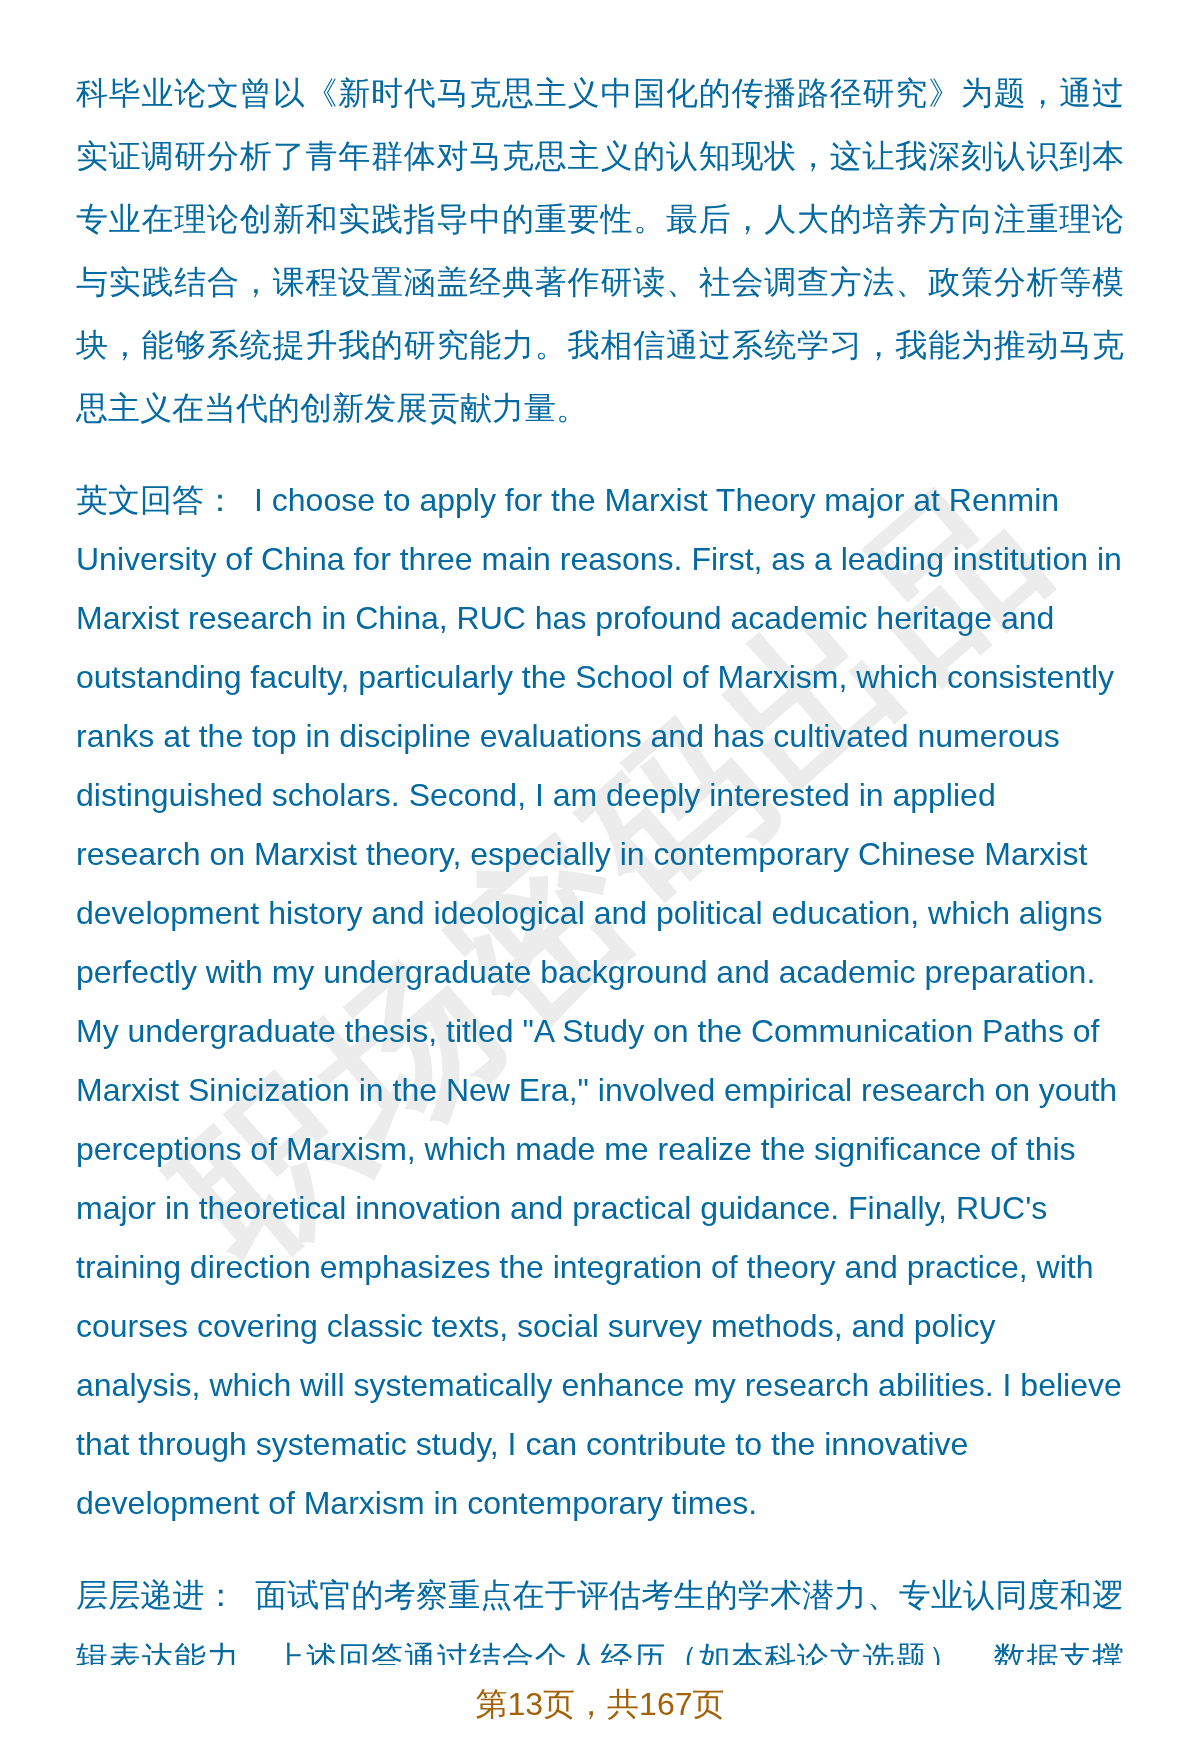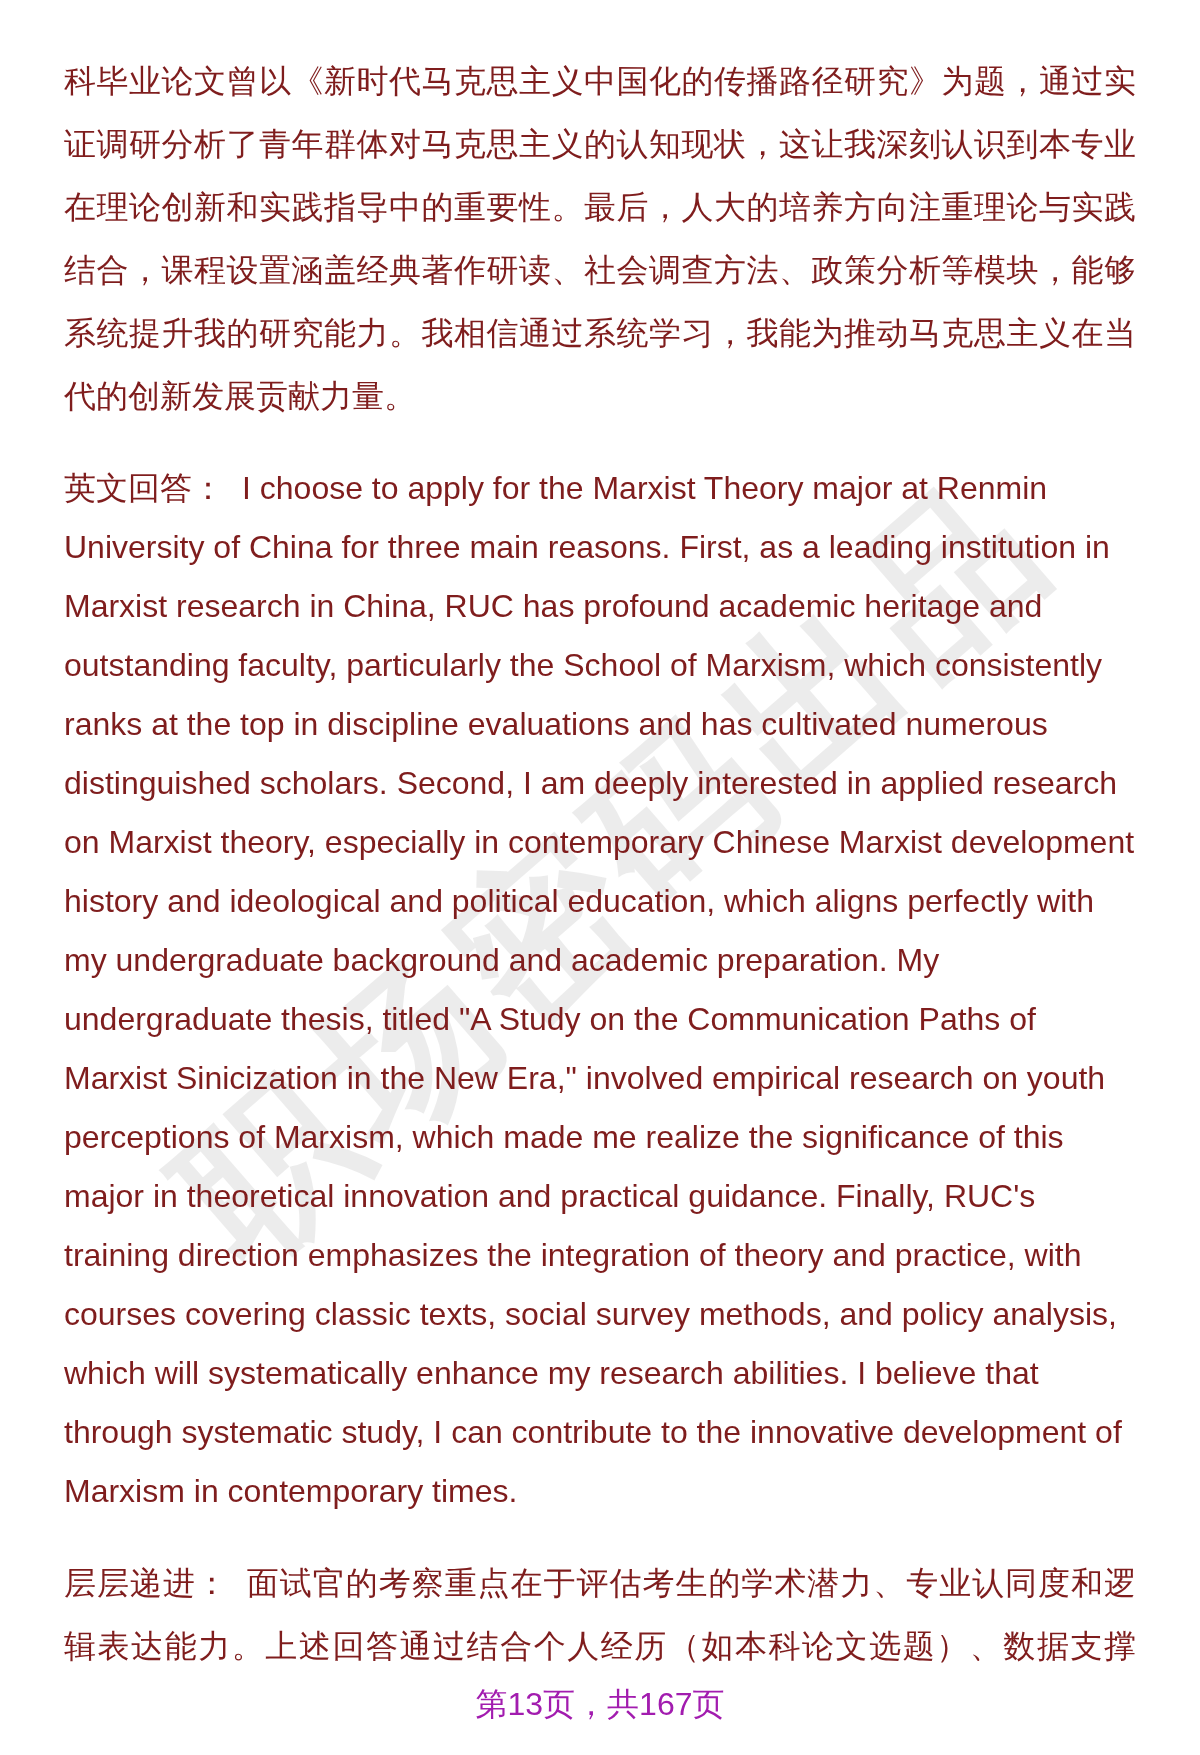--- a/index.html
+++ b/index.html
@@ -34,22 +34,22 @@
   }
   .content {
     position: absolute;
     left: 64px;
     right: 64px;
     top: 0;
     padding-top: 50px;
     z-index: 1;
   }
   .para {
-    margin: 0;
-    color: #7f1d1d;
+    margin: 12px;
+    color: #0369a1;
     word-wrap: break-word;
   }
   .para + .para {
     margin-top: 31px;
   }
   .zh {
     font-size: 32px;
     line-height: 63px;
     text-align: justify;
   }
@@ -66,21 +66,21 @@
     left: 0;
     right: 0;
     bottom: 0;
     height: 90px;
     padding-top: 18px;
     box-sizing: border-box;
     background: #ffffff;
     z-index: 2;
     text-align: center;
     font-size: 32px;
-    color: #a21caf;
+    color: #a16207;
   }
 </style>
 </head>
 <body>
 
 <div class="page">
 
   <div class="watermark" style="color: rgba(0, 0, 0, 0.075);">职场密码出品</div>
 
   <div class="content">

